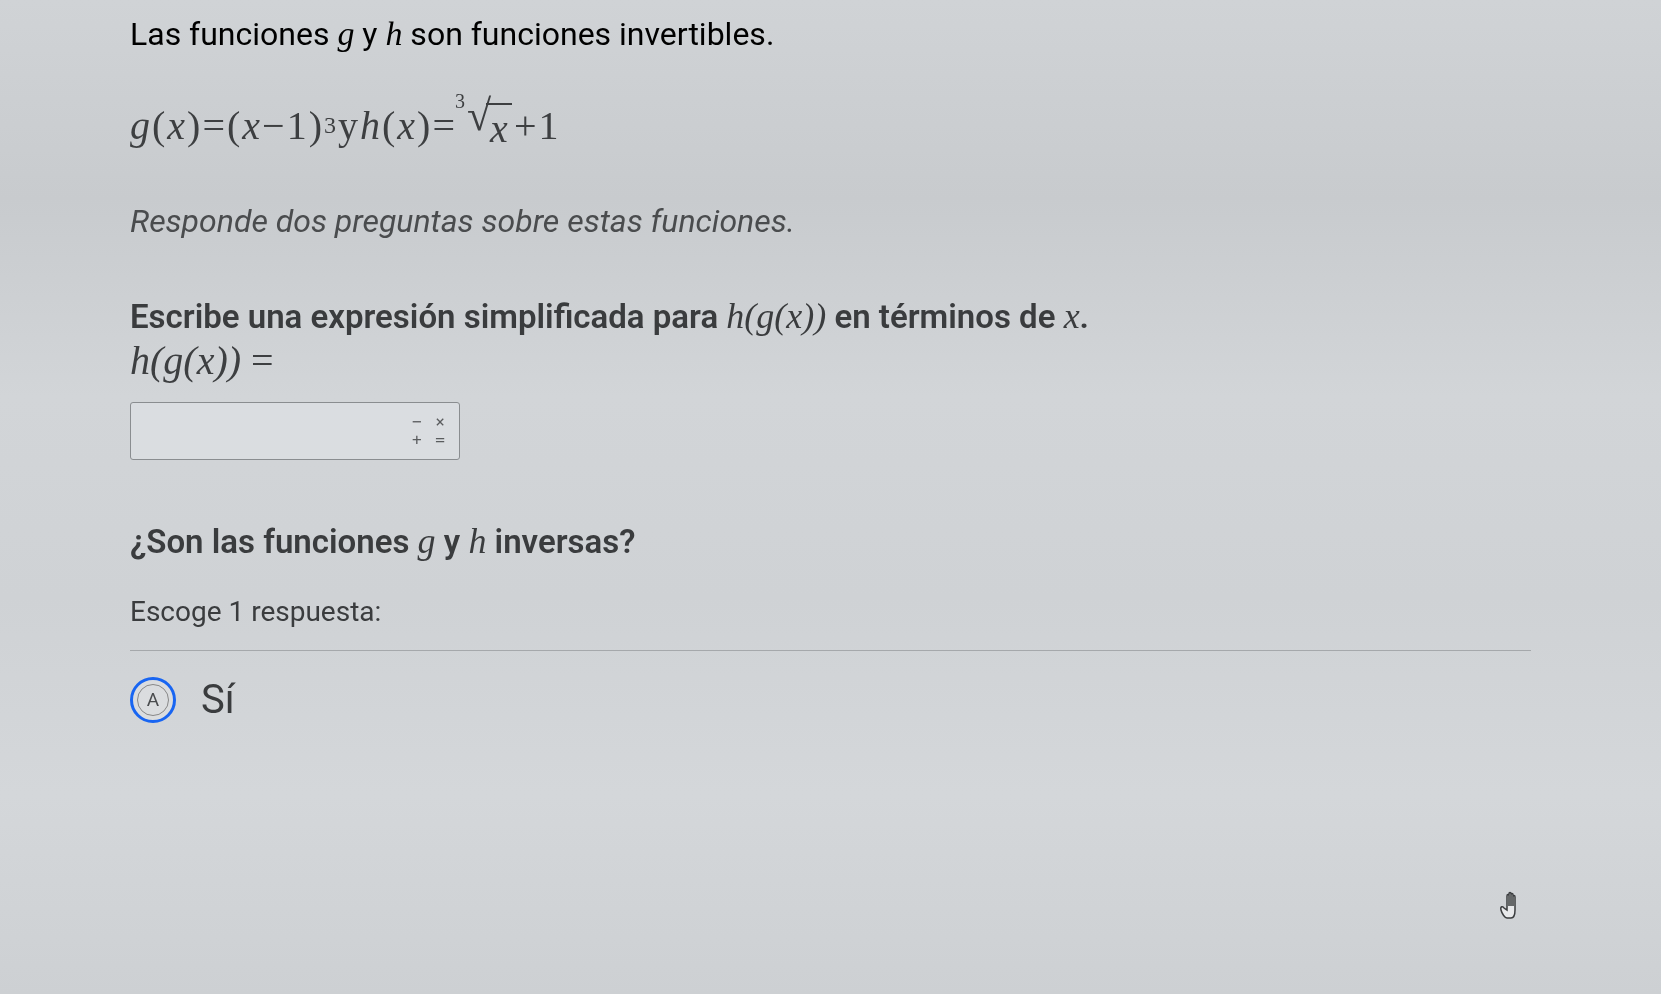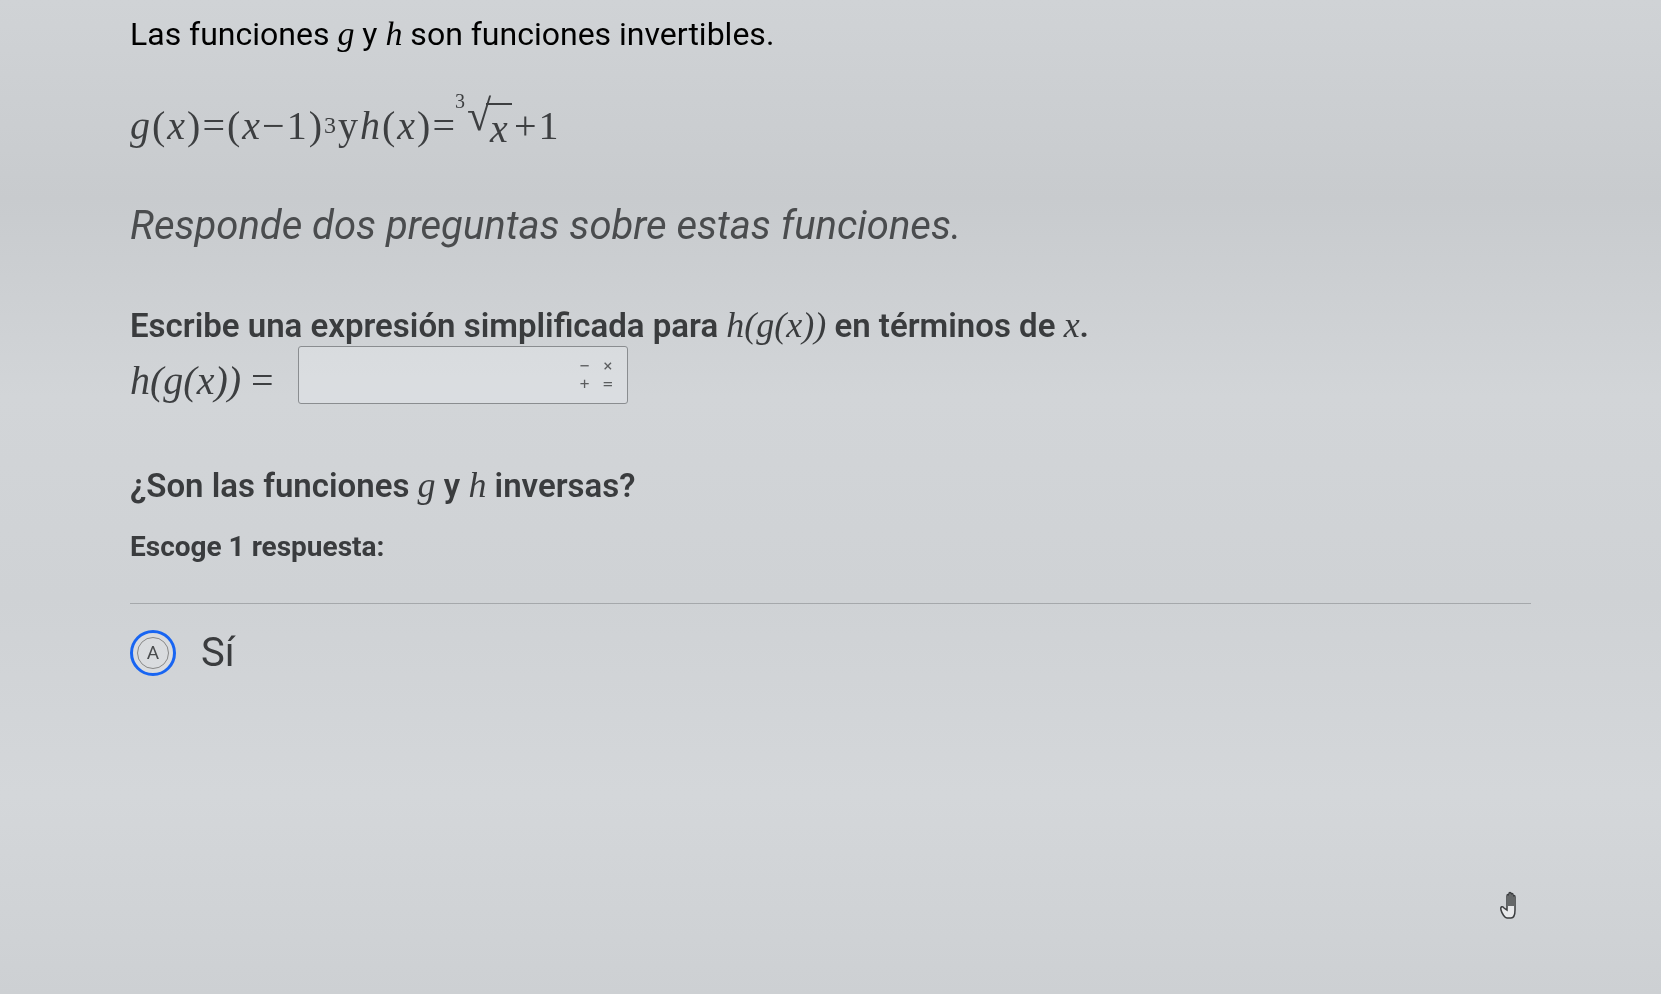--- a/index.html
+++ b/index.html
@@ -74,44 +74,45 @@
     }
     
     .radical-content {
       border-top: 2px solid #3d3f41;
       padding: 0 4px;
       margin-top: 5px;
       margin-left: -5px;
     }
     
     .instruction-text {
-      font-size: 40px;
+      font-size: 32px;
       font-style: italic;
       color: #4a4c4e;
       margin-bottom: 55px;
     }
     
     .question-text {
       font-size: 33px;
       font-weight: 600;
       color: #3a3c3e;
     }
     
     .question-text .math-expr {
       font-family: "Times New Roman", serif;
       font-style: italic;
       font-weight: 400;
       font-size: 36px;
     }
     
     .input-row {
       display: flex;
-      align-items: flex-end;
-      gap: 24px;
+      align-items: flex-start;
+      gap: 18px;
       margin-bottom: 60px;
+      flex-direction: column;
     }
     
     .input-label {
       font-family: "Times New Roman", serif;
       font-size: 40px;
       font-style: italic;
       color: #3d3f41;
     }
     
     .answer-input {
@@ -133,35 +134,35 @@
       color: #5a5c5e;
       line-height: 1.1;
       text-align: left;
       letter-spacing: 2px;
     }
     
     .question2-text {
       font-size: 33px;
       font-weight: 600;
       color: #3a3c3e;
-      margin-bottom: 24px;
+      margin-bottom: 33px;
     }
     
     .question2-text .math-var {
       font-family: "Times New Roman", serif;
       font-style: italic;
       font-weight: 400;
       font-size: 36px;
     }
     
     .choose-text {
       font-size: 28px;
-      font-weight: 700;
-      color: #3a3c3e;
-      margin-bottom: 40px;
+      font-weight: 400;
+      color: #3a3c3e;
+      margin-bottom: 22px;
     }
     
     .divider {
       border: none;
       border-top: 1.5px solid #a5a8ab;
       margin-bottom: 25px;
     }
     
     .answer-choice {
       display: flex;

